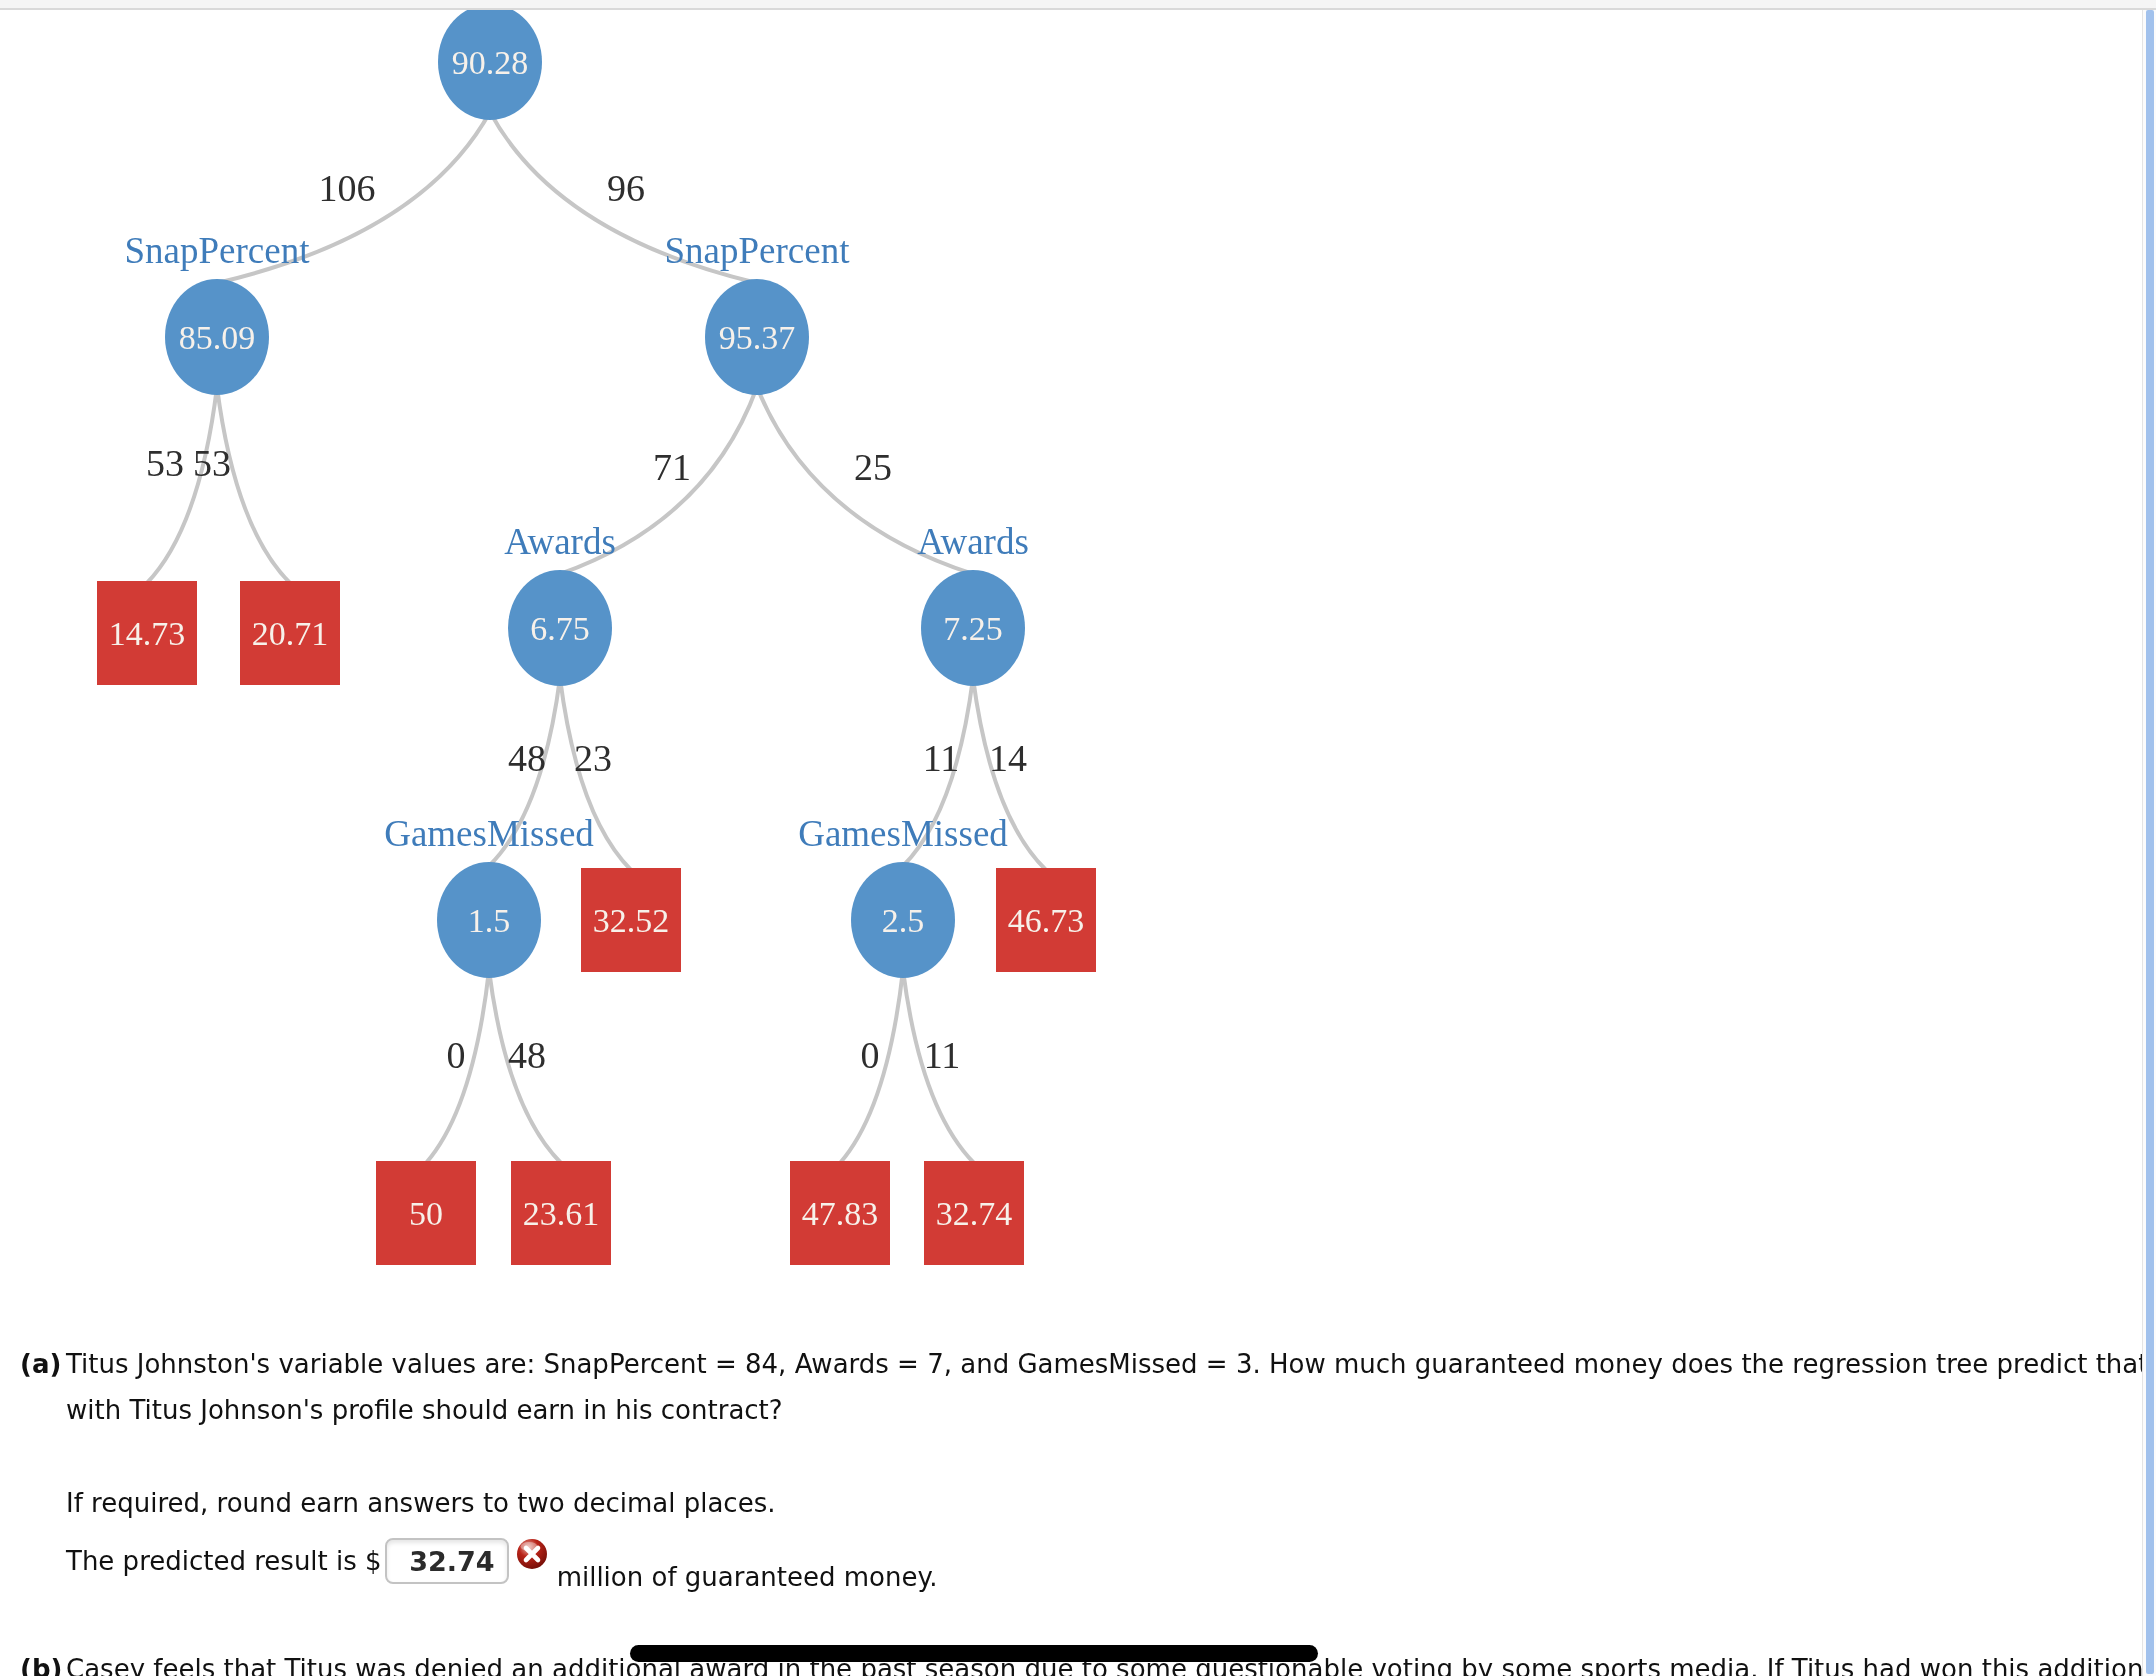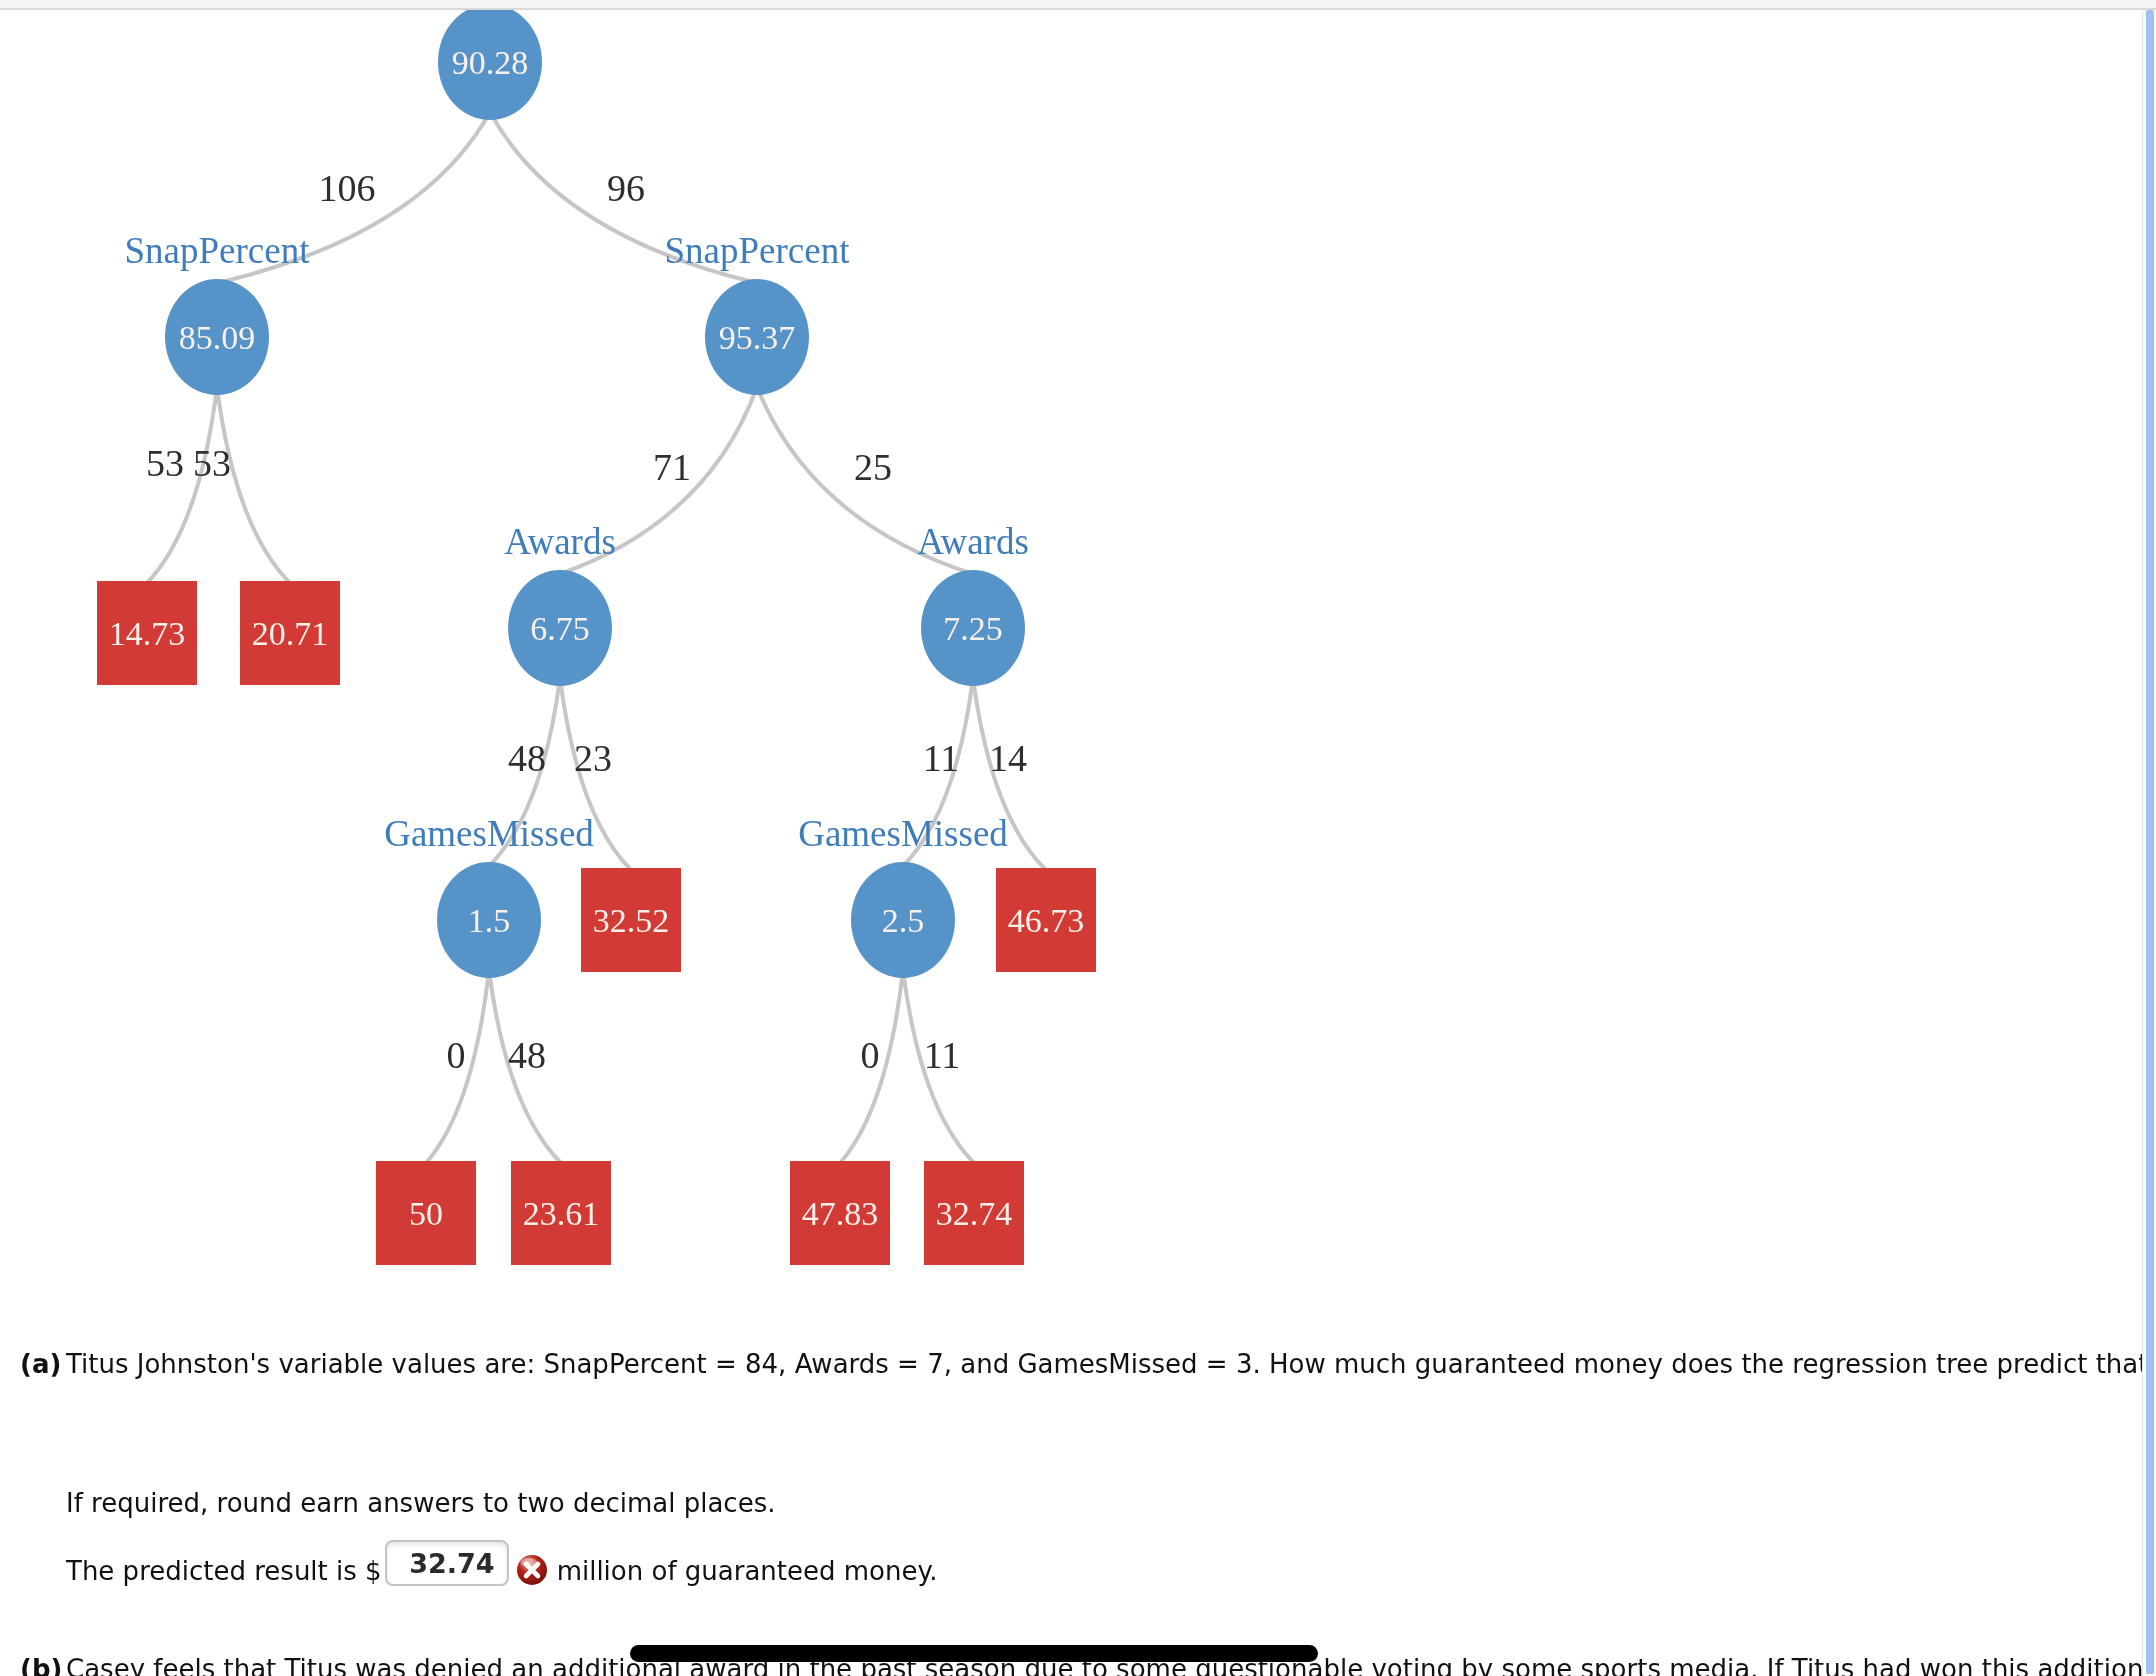--- a/index.html
+++ b/index.html
@@ -10,21 +10,21 @@
              border-bottom:2px solid #d9d9d9;z-index:5;}
   #tree-svg{position:absolute;left:0;top:0;z-index:1;}
 
   
   .para{position:absolute;color:#111;font-size:26px;line-height:46px;}
   .para .tag{position:absolute;left:0;top:0;font-weight:bold;}
   .para .body{display:block;padding-left:46px;white-space:nowrap;}
   .para-a{left:20px;top:1341px;width:2130px;}
   .note{position:absolute;left:66px;top:1488px;font-size:26px;color:#111;white-space:nowrap;}
   .answer-row{position:absolute;left:66px;top:1536px;height:50px;display:flex;
-              align-items:flex-end;font-size:26px;color:#111;white-space:nowrap;}
+              align-items:center;font-size:26px;color:#111;white-space:nowrap;}
   .answer-input{width:104px;height:42px;margin-left:3px;border:2px solid #c3c3c3;border-radius:8px;
                 box-shadow:inset 0 3px 4px rgba(0,0,0,0.10);font-family:"DejaVu Sans",sans-serif;
                 font-size:27px;font-weight:bold;color:#2b2b2b;text-align:right;padding:0 12px 0 4px;
                 background:#ffffff;outline:none;}
   .err-icon{display:inline-block;width:32px;height:32px;margin-left:7px;margin-top:-14px;}
   .answer-suffix{margin-left:9px;margin-top:32px;}
   .para-b{left:20px;top:1646px;width:2130px;}
   .redaction{position:absolute;left:630px;top:1645px;width:688px;height:17px;background:#000;
              border-radius:9px;z-index:6;}
   
@@ -102,20 +102,21 @@
       <text x="561" y="1225" text-anchor="middle" font-family="&quot;Liberation Serif&quot;,serif" font-size="34" fill="#f7f1ea">23.61</text>
       <rect x="790" y="1161" width="100" height="104" fill="#D23B35"></rect>
       <text x="840" y="1225" text-anchor="middle" font-family="&quot;Liberation Serif&quot;,serif" font-size="34" fill="#f7f1ea">47.83</text>
       <rect x="924" y="1161" width="100" height="104" fill="#D23B35"></rect>
       <text x="974" y="1225" text-anchor="middle" font-family="&quot;Liberation Serif&quot;,serif" font-size="34" fill="#f7f1ea">32.74</text>
     </svg>
 
   <div class="para para-a">
     <span class="tag">(a)</span>
     <span class="body">Titus Johnston's variable values are: SnapPercent = 84, Awards = 7, and GamesMissed = 3. How much guaranteed money does the regression tree predict that a player</span>
+    <span class="body">with Titus Johnson's profile should earn in his contract?</span>
   </div>
 
   <div class="note">If required, round earn answers to two decimal places.</div>
 
   <div class="answer-row">
     <span>The predicted result is $</span>
     <input type="text" class="answer-input" value="32.74" style="">
     <span class="err-icon">
       <svg width="32" height="32" viewBox="0 0 32 32">
         <defs>

